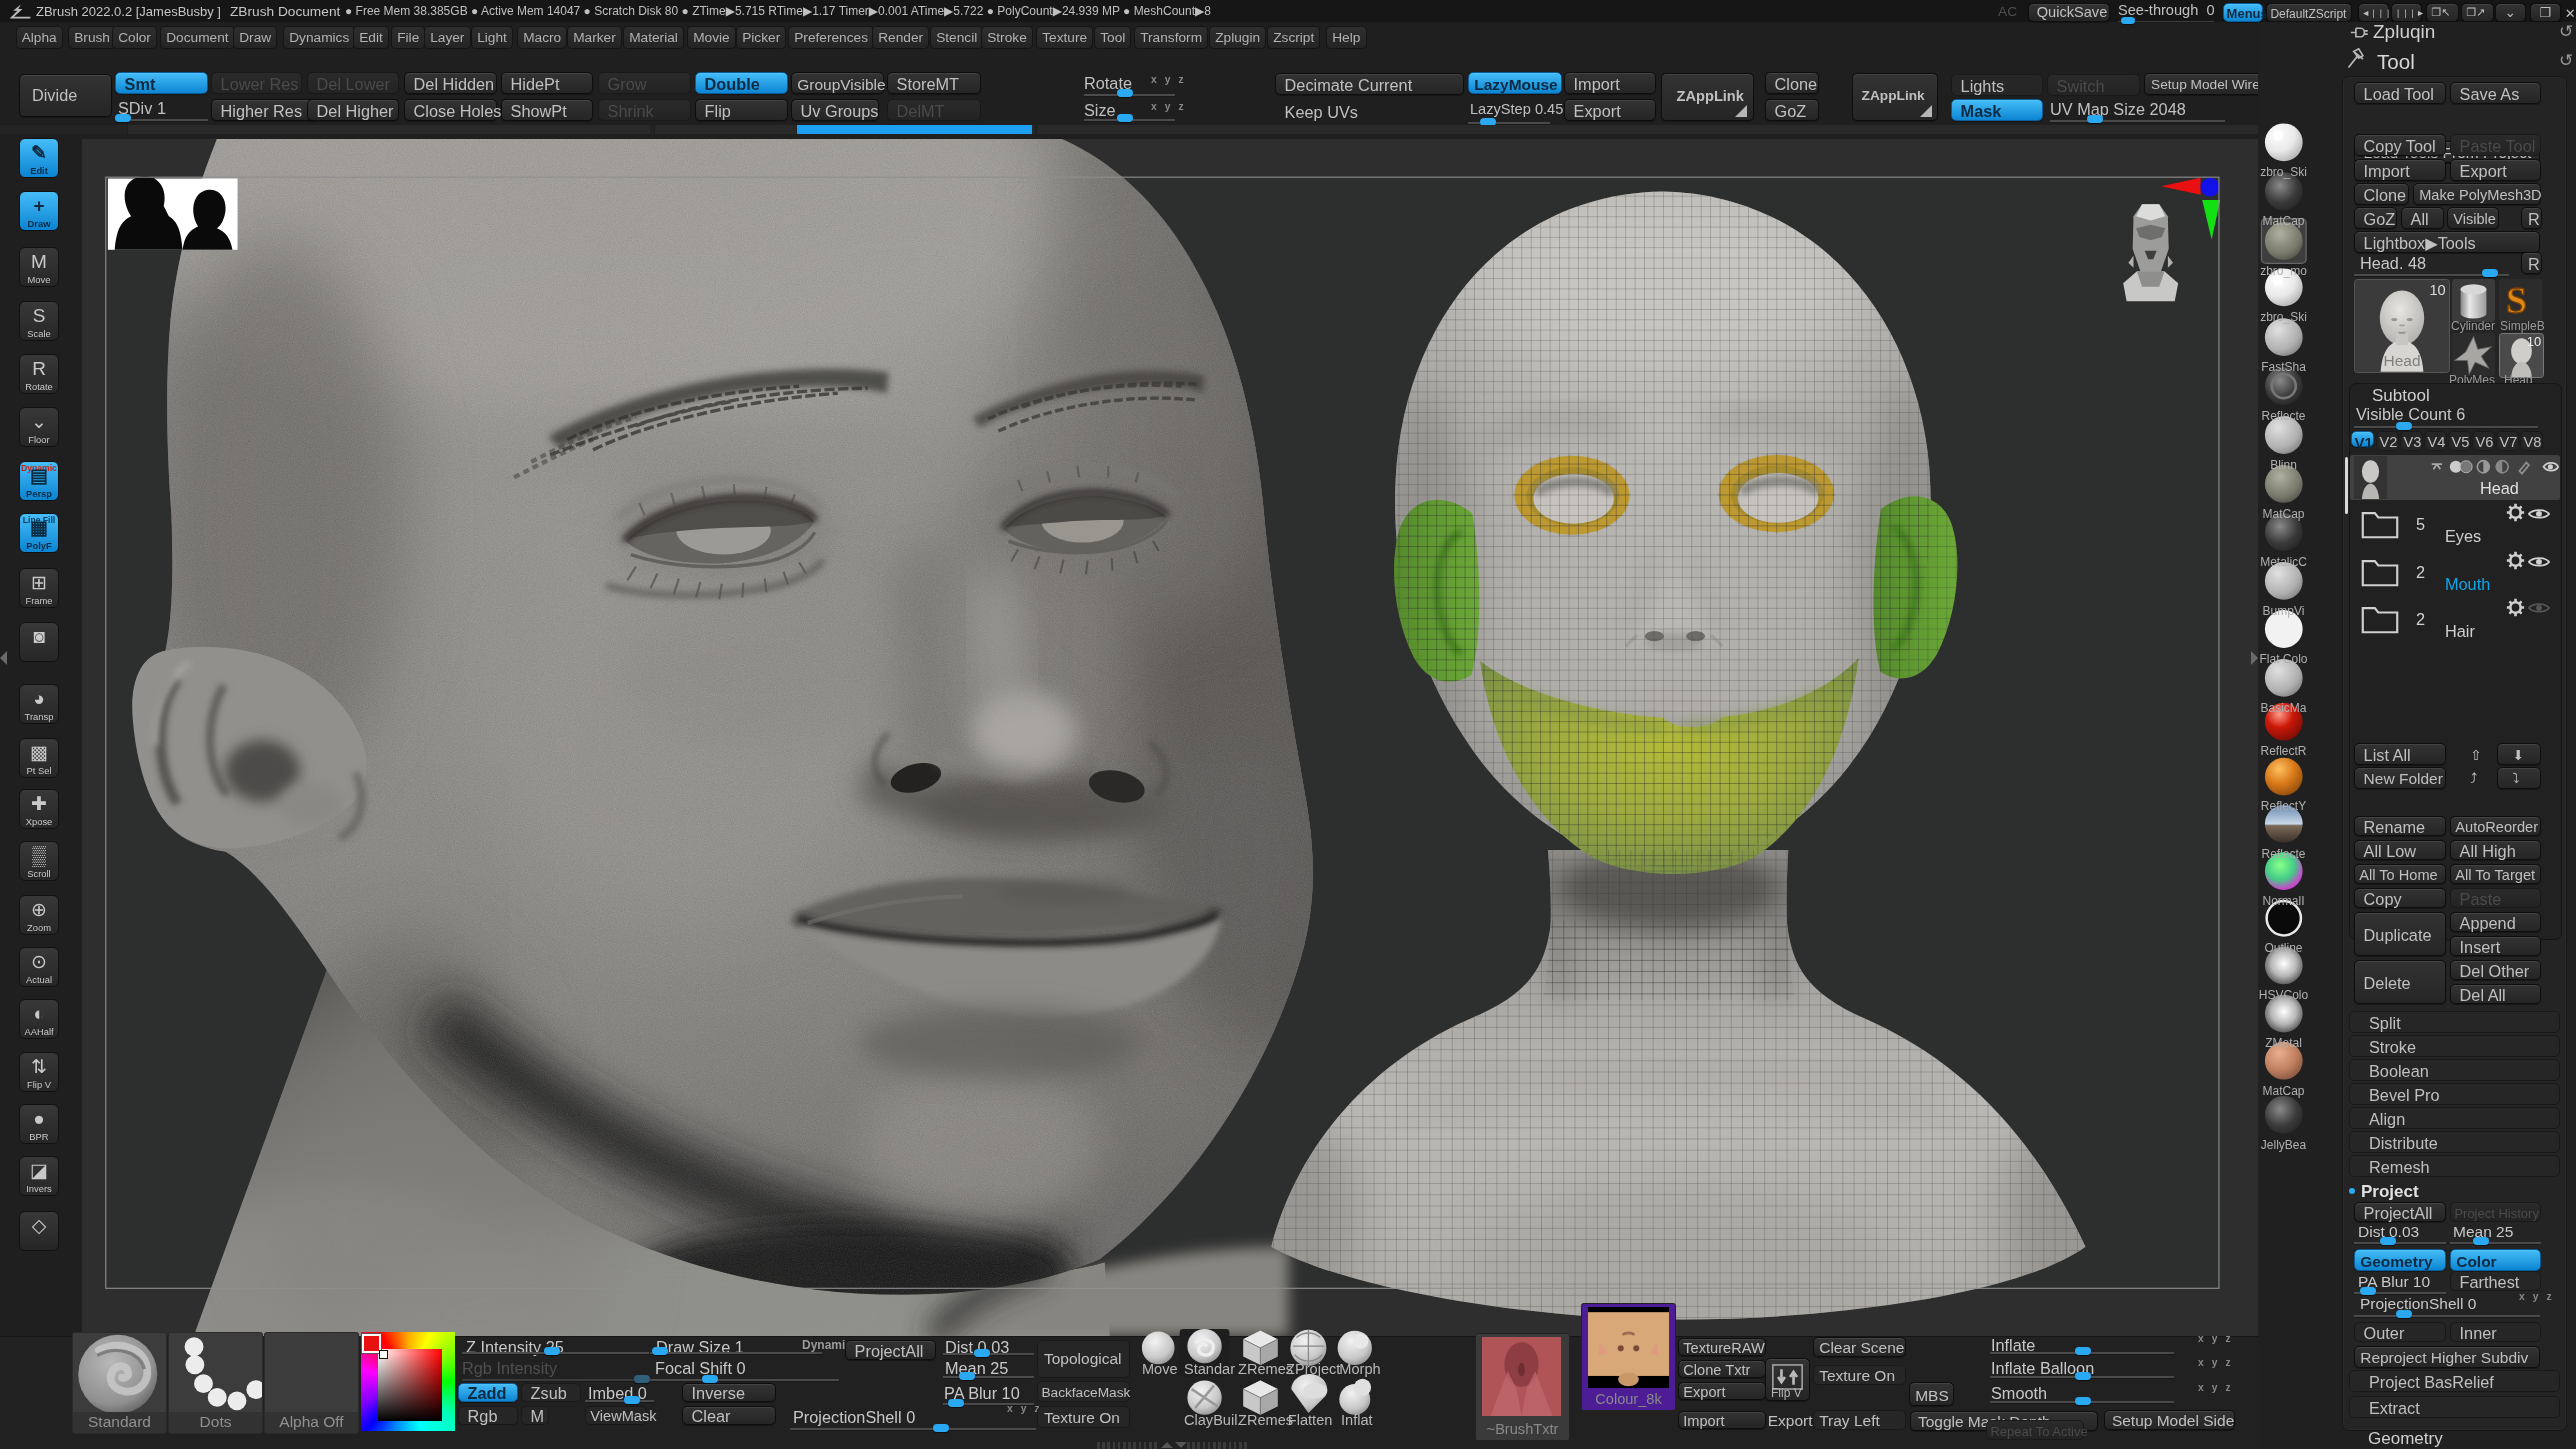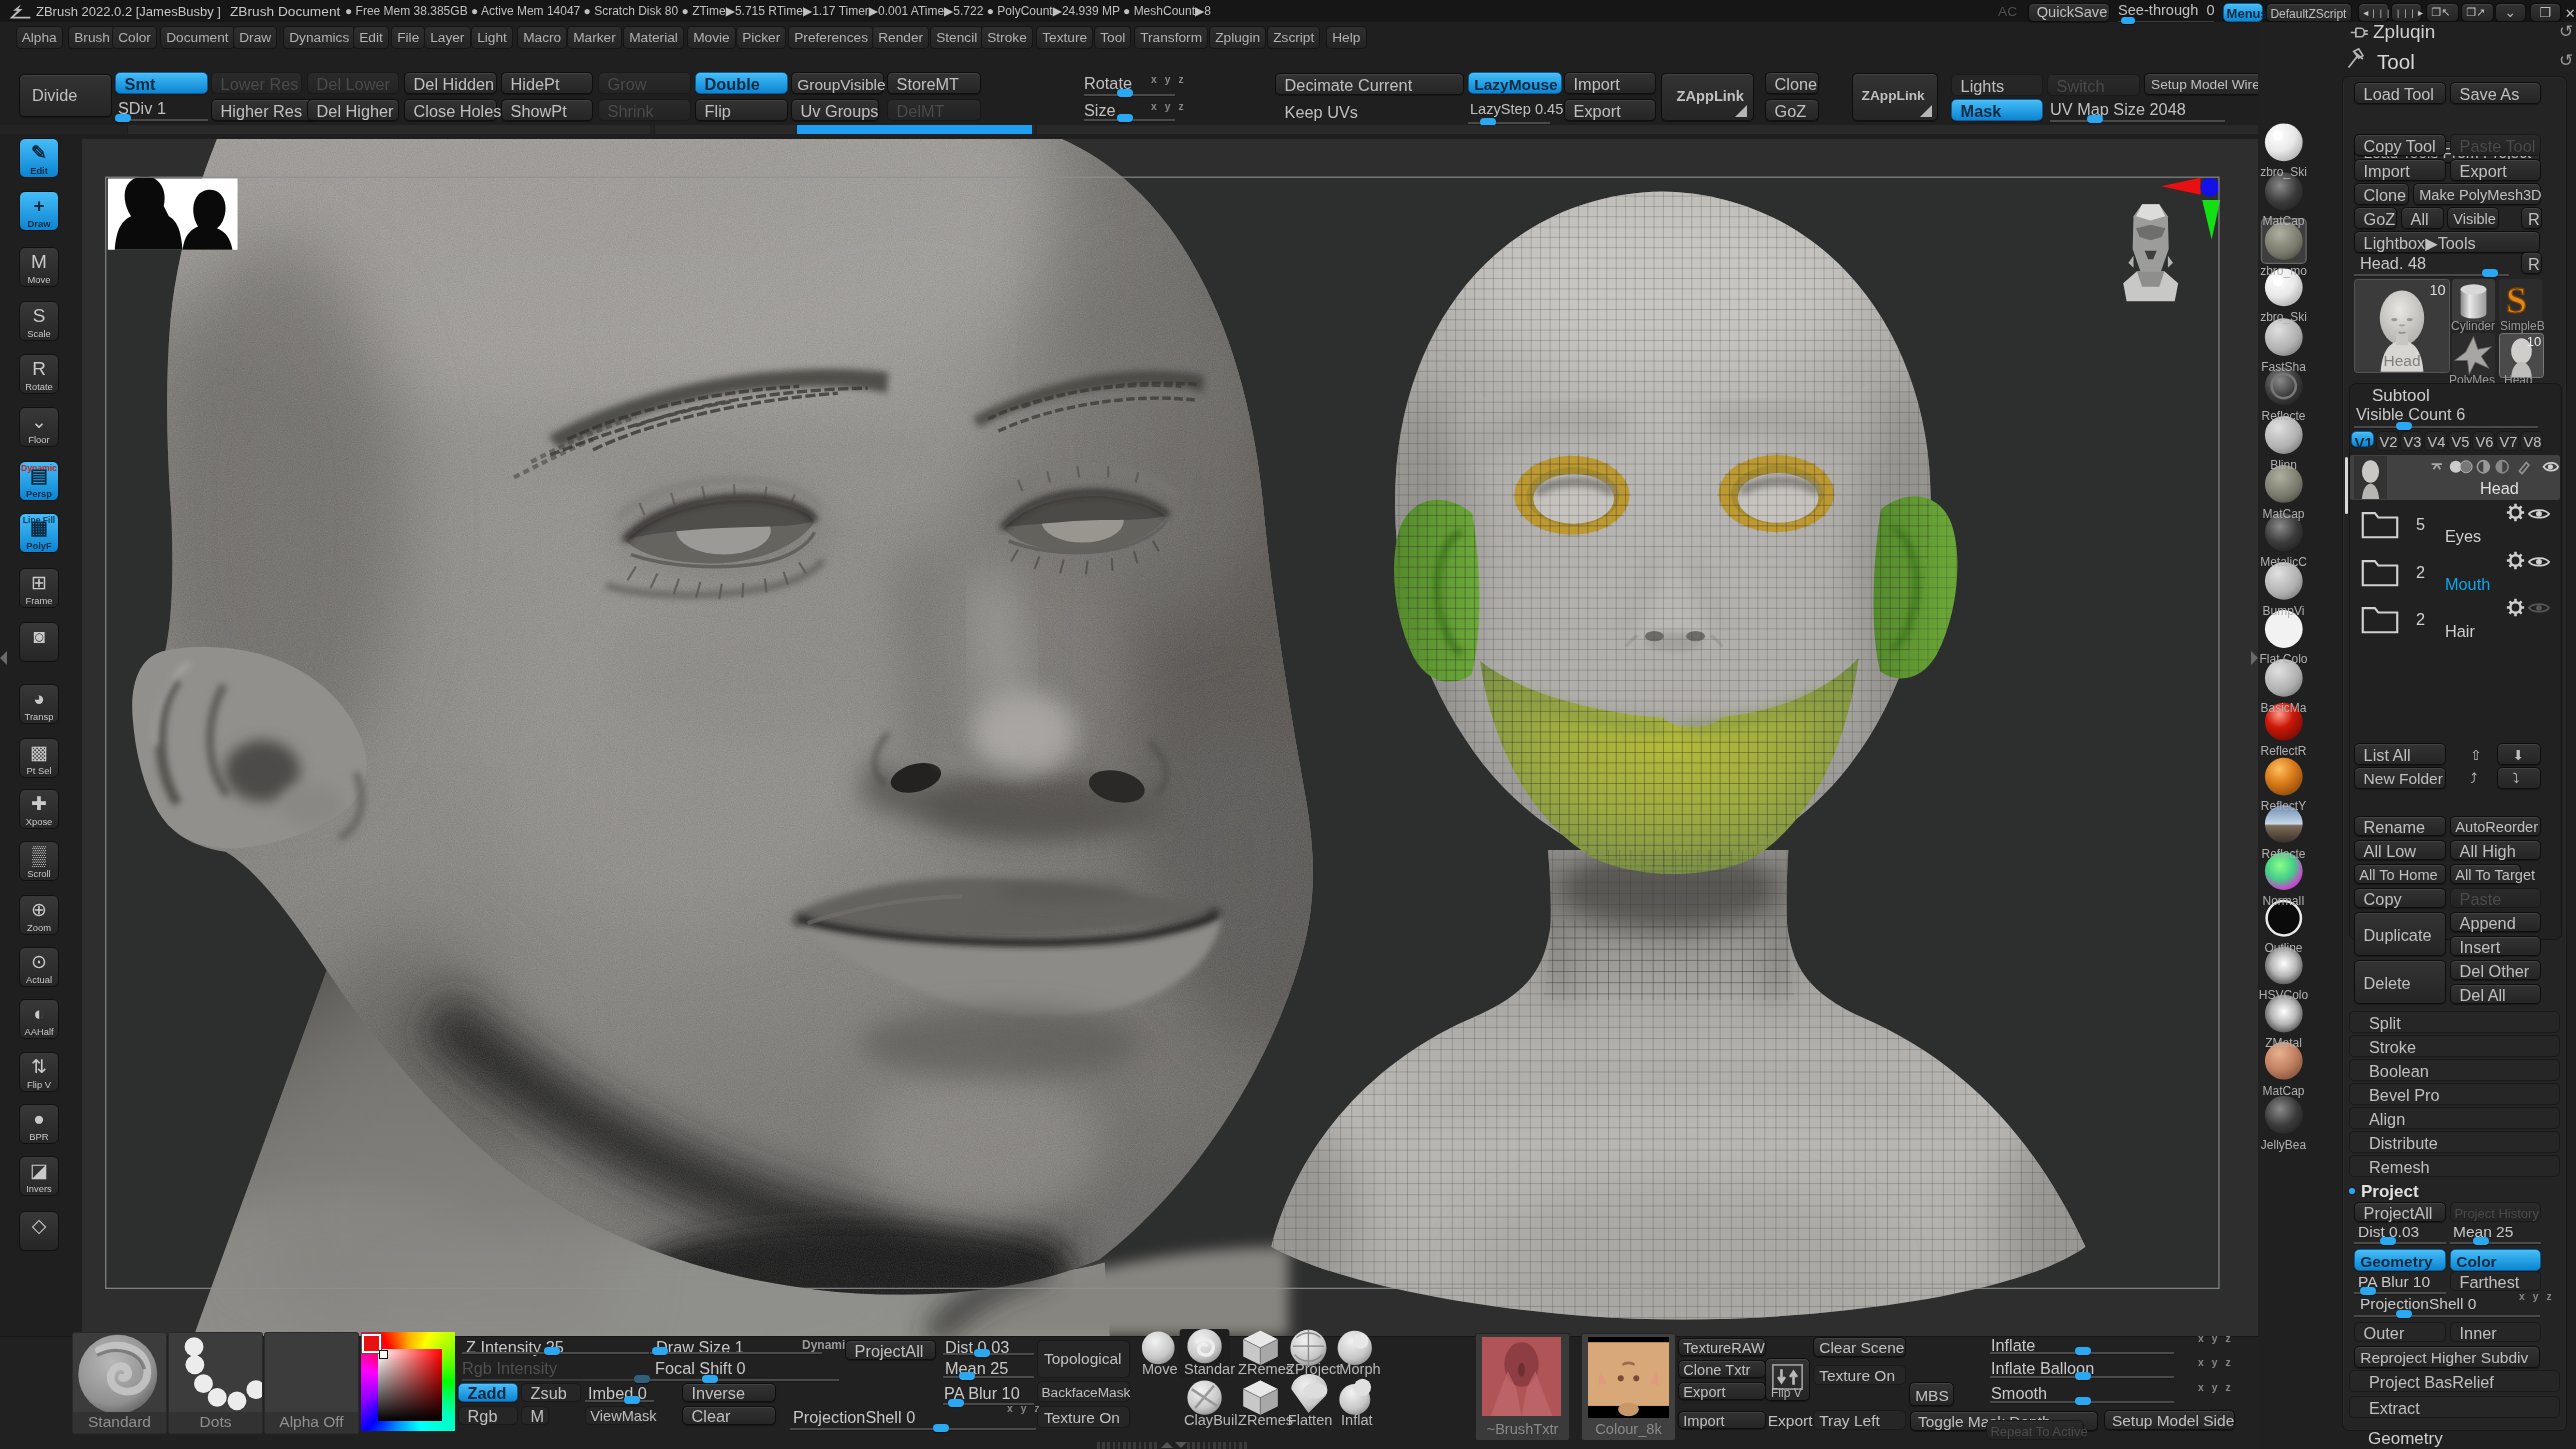--- a/index.html
+++ b/index.html
@@ -628,21 +628,21 @@
 <div class="b noborder" style="left:2459px;top:743px;width:34px;height:21.5px;font-size:13.7px;padding:2.6px 0 0 10.3px;">⇧</div>
 <div class="b" style="left:2497px;top:743px;width:44px;height:21.5px;font-size:13.7px;padding:2.6px 0 0 14.6px;">⬇</div>
 <div class="b" style="left:2354px;top:767px;width:92px;height:21.5px;font-size:15.5px;padding:1.7px 0 0 8.6px;">New Folder</div>
 <div class="b noborder" style="left:2459px;top:767px;width:34px;height:21.5px;font-size:13.7px;padding:2.6px 0 0 10.3px;">⤴</div>
 <div class="b" style="left:2497px;top:767px;width:44px;height:21.5px;font-size:13.7px;padding:2.6px 0 0 14.6px;">⤵</div>
 <div class="b" style="left:2354px;top:816px;width:92px;height:20px;font-size:16.3px;padding:0.9px 0 0 8.6px;">Rename</div>
 <div class="b" style="left:2450px;top:816px;width:91px;height:20px;font-size:14.6px;padding:1.7px 0 0 4.3px;">AutoReorder</div>
 <div class="b" style="left:2354px;top:840px;width:92px;height:20px;font-size:16.3px;padding:0.9px 0 0 8.6px;">All Low</div>
 <div class="b" style="left:2450px;top:840px;width:91px;height:20px;font-size:16.3px;padding:0.9px 0 0 8.6px;">All High</div>
 <div class="b" style="left:2354px;top:864px;width:92px;height:20px;font-size:14.6px;padding:1.7px 0 0 4.3px;">All To Home</div>
-<div class="b" style="left:2450px;top:864px;width:71px;height:20px;font-size:14.6px;padding:1.7px 0 0 4.3px;">All To Target</div>
+<div class="b" style="left:2450px;top:864px;width:91px;height:20px;font-size:14.6px;padding:1.7px 0 0 4.3px;">All To Target</div>
 <div class="b" style="left:2354px;top:888px;width:92px;height:20px;font-size:16.3px;padding:0.9px 0 0 8.6px;">Copy</div>
 <div class="b dis" style="left:2450px;top:888px;width:91px;height:20px;font-size:16.3px;padding:0.9px 0 0 8.6px;">Paste</div>
 <div class="b" style="left:2354px;top:912px;width:92px;height:44px;font-size:16.3px;padding:13px 0 0 8.6px;">Duplicate</div>
 <div class="b" style="left:2450px;top:912px;width:91px;height:20px;font-size:16.3px;padding:0.9px 0 0 8.6px;">Append</div>
 <div class="b" style="left:2450px;top:936px;width:91px;height:20px;font-size:16.3px;padding:0.9px 0 0 8.6px;">Insert</div>
 <div class="b" style="left:2354px;top:960px;width:92px;height:44px;font-size:16.3px;padding:13px 0 0 8.6px;">Delete</div>
 <div class="b" style="left:2450px;top:960px;width:91px;height:20px;font-size:16.3px;padding:0.9px 0 0 8.6px;">Del Other</div>
 <div class="b" style="left:2450px;top:984px;width:91px;height:20px;font-size:16.3px;padding:0.9px 0 0 8.6px;">Del All</div>
 <div class="b flat" style="left:2349px;top:1011px;width:211px;height:22px;font-size:16.3px;padding:1.7px 0 0 19px;">Split</div>
 <div class="b flat" style="left:2349px;top:1035px;width:211px;height:22px;font-size:16.3px;padding:1.7px 0 0 19px;">Stroke</div>
@@ -897,21 +897,21 @@
 <div style="position:absolute;left:1475px;top:1333px;width:93px;height:106px;background:#3a3a3a;border:0.9px solid #222;border-radius:2.6px;">
     <svg width="79" height="79" viewBox="0 0 92 92" style="position:absolute;left:6px;top:3.4px;">
       <rect width="92" height="92" fill="#b05458"></rect>
 <ellipse cx="46" cy="32" rx="20" ry="26" fill="#8e3e42"></ellipse>
       <path d="M10 92 L30 40 L40 60 L46 92 Z" fill="#c06a6e" opacity="0.7"></path>
       <path d="M82 92 L62 40 L52 60 L46 92 Z" fill="#c06a6e" opacity="0.7"></path>
       <ellipse cx="46" cy="38" rx="4" ry="8" fill="#6e2e32"></ellipse>
     </svg>
     <div style="position:absolute;width:100%;text-align:center;bottom:2.6px;font-size:14.6px;color:#8a8a8a;">~BrushTxtr</div>
   </div>
-<div style="position:absolute;left:1581px;top:1333px;width:93px;height:106px;background:#404040;border:0.9px solid #222;border-radius:2.6px;">
+<div style="position:absolute;left:1581px;top:1303px;width:93px;height:106px;background:#4c1d95;border:0.9px solid #222;border-radius:2.6px;">
     <svg width="81" height="81" viewBox="0 0 94 94" style="position:absolute;left:6px;top:3.4px;">
       <rect width="94" height="94" fill="#000"></rect>
 <rect x="0" y="6" width="94" height="74" fill="#d8a878"></rect>
       <path d="M0 80 A30 30 0 0 0 47 80 A30 30 0 0 0 94 80 L94 94 L0 94 Z" fill="#000"></path>
 <circle cx="38" cy="48" r="3.5" fill="#7a4a38"></circle>
       <circle cx="56" cy="48" r="3.5" fill="#7a4a38"></circle>
       <path d="M40 32 q7 -4 14 0" stroke="#a06a50" stroke-width="3" fill="none"></path>
 <path d="M14 40 l8 14 l-10 2 Z" fill="#e09a80"></path>
       <path d="M80 40 l-8 14 l10 2 Z" fill="#e09a80"></path>
       <ellipse cx="47" cy="84" rx="12" ry="8" fill="#c89868"></ellipse>

